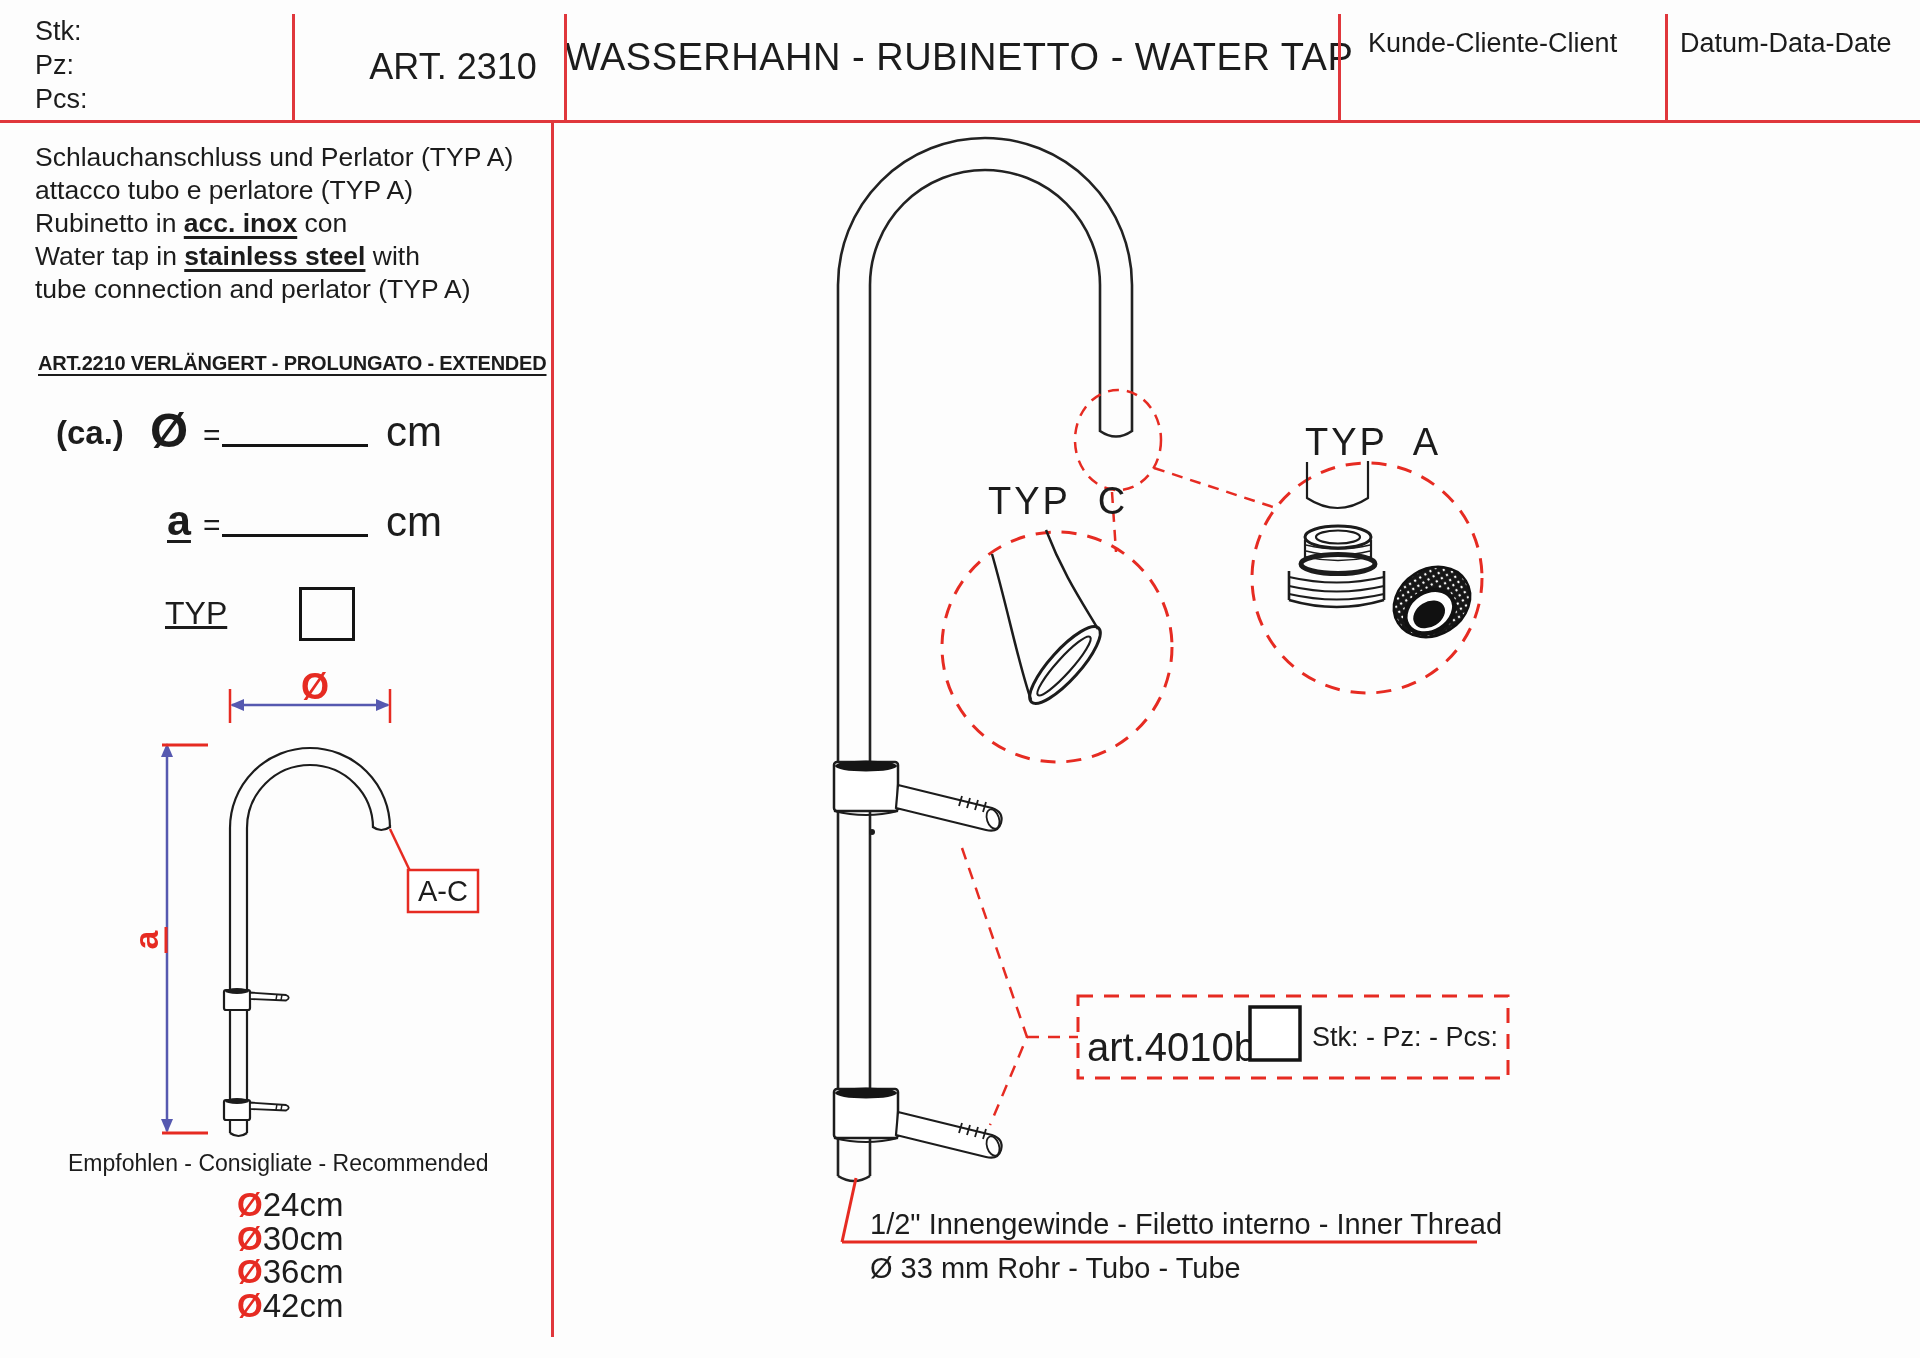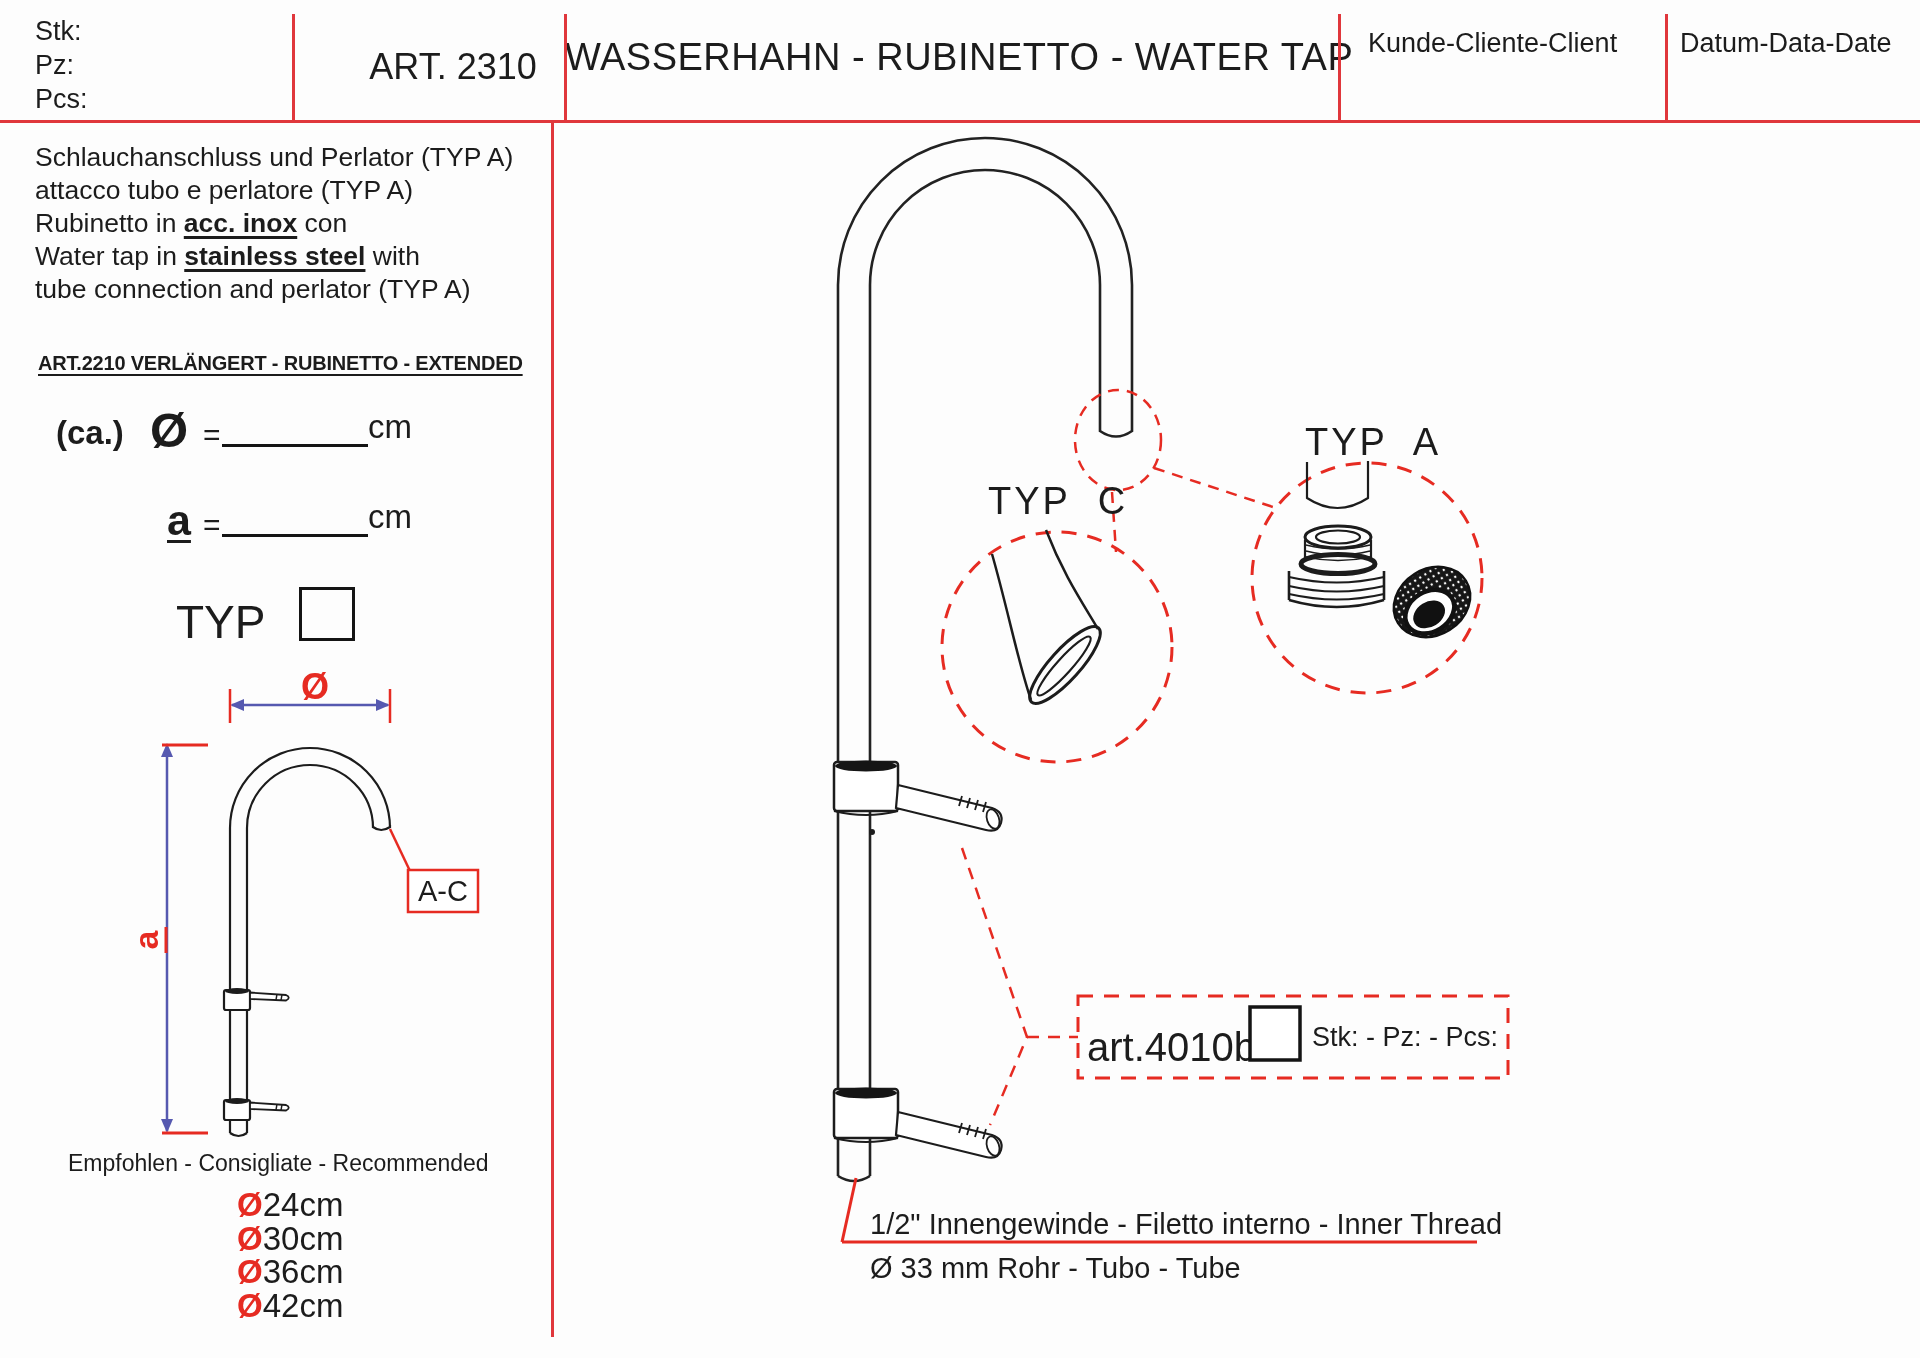--- a/index.html
+++ b/index.html
@@ -15,24 +15,24 @@
   .desc{left:35px;top:141px;font-size:26.5px;line-height:33px;}
   .bu{font-weight:bold;text-decoration:underline;text-decoration-thickness:2.5px;text-underline-offset:4px;}
   .note{left:38px;top:352px;font-size:20px;font-weight:bold;text-decoration:underline;
         text-decoration-thickness:2px;text-underline-offset:4px;letter-spacing:-0.2px;}
   
   .ca{left:56px;top:414px;font-size:33px;font-weight:bold;}
   .dia{left:150px;top:402px;font-size:49px;font-weight:bold;}
   .eq1{left:203px;top:418px;font-size:30px;}
   .eq2{left:203px;top:508px;font-size:30px;}
   .blank{position:absolute;width:146px;height:0;border-bottom:3px solid #141414;}
-  .cm{font-size:33px;}
+  .cm{font-size:42px;margin-left:18px;}
   .a-lab{left:167px;top:496px;font-size:43px;font-weight:bold;text-decoration:underline;
          text-decoration-thickness:3px;text-underline-offset:5px;}
-  .typ-lab{left:176px;top:595px;font-size:46px;}
+  .typ-lab{left:165px;top:595px;font-size:32px;text-decoration:underline;}
   .typ-box{position:absolute;left:299px;top:587px;width:50px;height:48px;border:3px solid #141414;}
   
   .empf{left:68px;top:1150px;font-size:23px;}
   .sizes{left:237px;top:1188px;font-size:33px;line-height:33.5px;}
   .oslash{color:#e62b22;font-weight:bold;}
   svg{font-family:"Liberation Sans",sans-serif;}
   svg text{fill:#1c1c1c;}
   .red-t{fill:#e62b22;font-weight:bold;}
   .typlabel{font-size:38px;letter-spacing:3px;word-spacing:14px;}
 </style>
@@ -56,21 +56,21 @@
   <div class="hline" style="left:0;top:120px;width:1920px;height:3px;"></div>
   <div class="hline" style="left:551px;top:123px;width:3px;height:1214px;"></div>
 
   <div class="abs desc">
     <div><span>Schlauchanschluss und Perlator (TYP A)</span></div>
     <div><span>attacco tubo e perlatore (TYP A)</span></div>
     <div><span>Rubinetto in </span><span class="bu">acc. inox</span><span> con</span></div>
     <div><span>Water tap in </span><span class="bu">stainless steel</span><span> with</span></div>
     <div><span>tube connection and perlator (TYP A)</span></div>
   </div>
-  <div class="abs note">ART.2210  VERLÄNGERT - RUBINETTO - EXTENDED</div>
+  <div class="abs note">ART.2210  VERLÄNGERT - PROLUNGATO - EXTENDED</div>
 
   <span class="abs ca">(ca.)</span>
   <span class="abs dia">Ø</span>
   <span class="abs eq1">=</span>
   <div class="blank" style="left:222px;top:444px;"></div>
   <span class="abs cm" style="left:368px;top:408px;">cm</span>
   <span class="abs a-lab">a</span>
   <span class="abs eq2">=</span>
   <div class="blank" style="left:222px;top:534px;"></div>
   <span class="abs cm" style="left:368px;top:498px;">cm</span>

